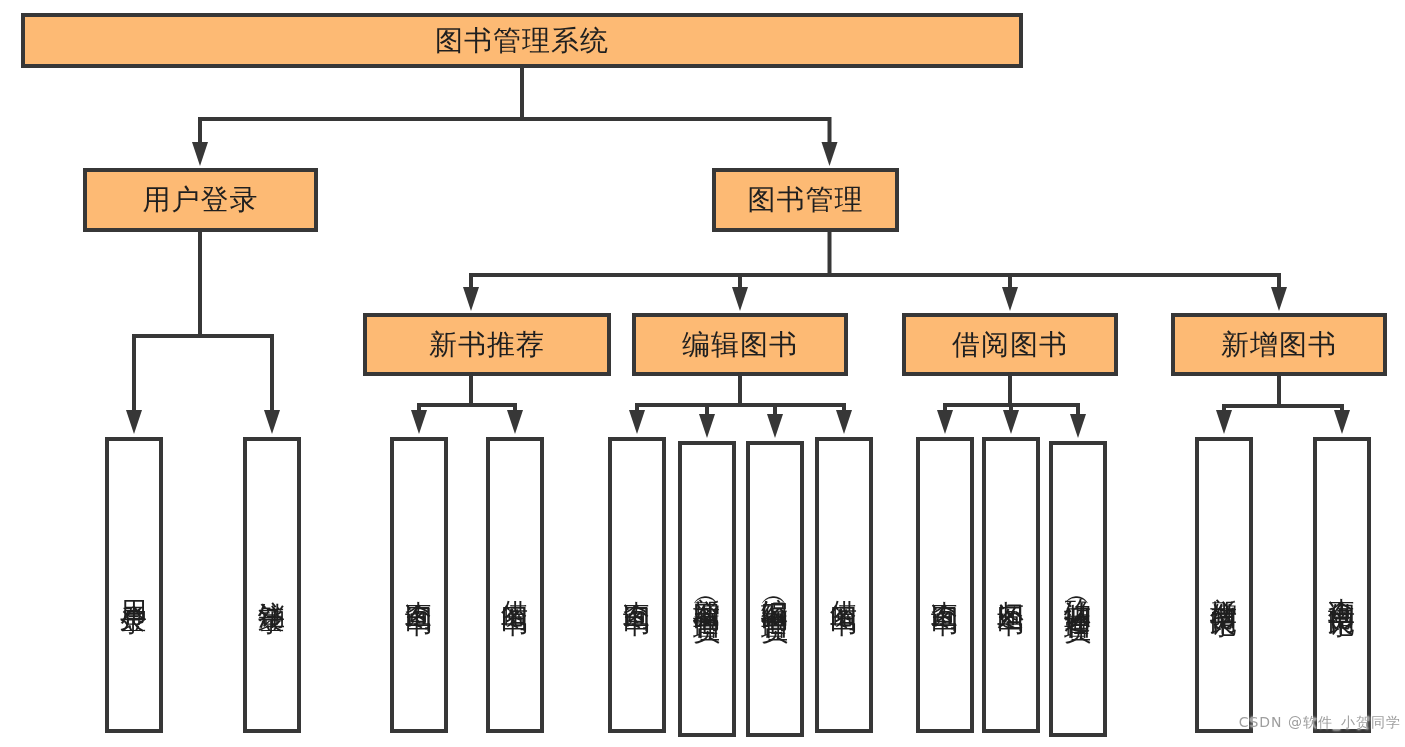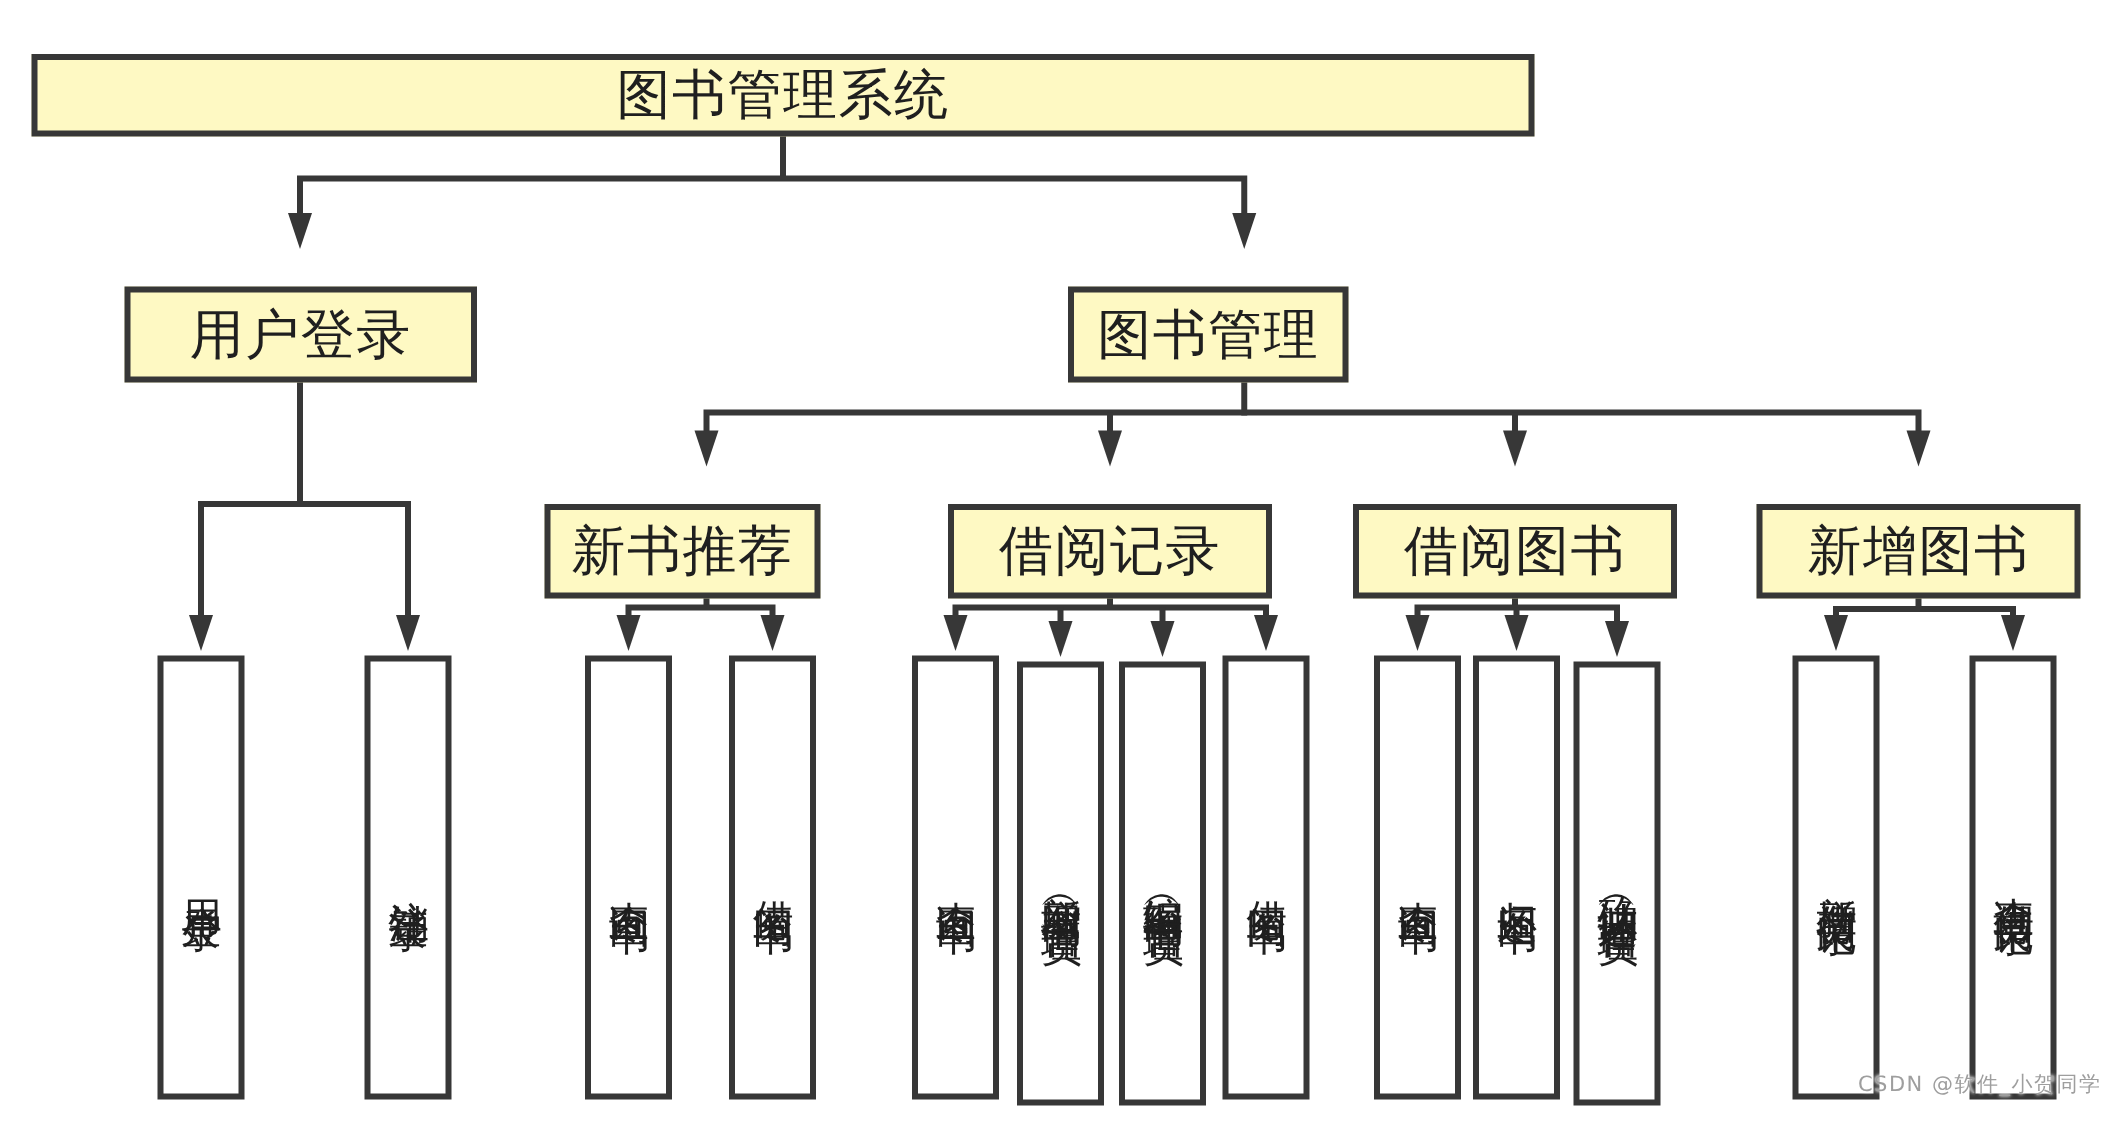--- a/index.html
+++ b/index.html
@@ -10,23 +10,23 @@
     position:relative; width:1405px; height:747px; overflow:hidden;
     background:var(--background);
     font-family:"DejaVu Sans", sans-serif;
     color:var(--text);
   }
   .connectors{position:absolute;left:0;top:0;z-index:1;}
   .connectors path{stroke:var(--line);stroke-width:4;fill:none;}
   .connectors polygon{fill:var(--line);stroke:none;}
   .hbox{
     position:absolute; z-index:2; box-sizing:border-box;
-    border:4px solid var(--line); background:#fef9c3;
+    border:4px solid var(--line); background:#fdba74;
     display:flex; align-items:center; justify-content:center;
-    font-size:36px; letter-spacing:1px; white-space:nowrap;margin-top:23px;
+    font-size:28px; letter-spacing:1px; white-space:nowrap;
   }
   .vbox{
     position:absolute; z-index:2; box-sizing:border-box;
     width:58px; border:4px solid var(--line); background:#fff;
     display:flex; align-items:center; justify-content:center;
     writing-mode:vertical-rl; text-orientation:mixed;
     font-size:27px; letter-spacing:3px; line-height:1;
   }
   .watermark{
     position:absolute; z-index:5; right:4px; top:714px;
@@ -100,22 +100,22 @@
       <polygon points="1224,434 1216,410 1232,410"></polygon>
       <polygon points="1342,434 1334,410 1350,410"></polygon>
     </g>
   </svg>
 
   <div class="hbox" style="left:21px;top:13px;width:1002px;height:55px">图书管理系统</div>
 
   <div class="hbox" style="left:83px;top:168px;width:235px;height:64px">用户登录</div>
   <div class="hbox" style="left:712px;top:168px;width:187px;height:64px">图书管理</div>
 
-  <div class="hbox" style="left:363px;top:313px;width:184px;height:63px">新书推荐</div>
-  <div class="hbox" style="left:632px;top:313px;width:216px;height:63px">借阅记录</div>
+  <div class="hbox" style="left:363px;top:313px;width:248px;height:63px">新书推荐</div>
+  <div class="hbox" style="left:632px;top:313px;width:216px;height:63px">编辑图书</div>
   <div class="hbox" style="left:902px;top:313px;width:216px;height:63px">借阅图书</div>
   <div class="hbox" style="left:1171px;top:313px;width:216px;height:63px">新增图书</div>
 
   <div class="vbox" style="left:105px;top:437px;height:296px">用户登录</div>
   <div class="vbox" style="left:243px;top:437px;height:296px">注销登录</div>
 
   <div class="vbox" style="left:390px;top:437px;height:296px">查询图书</div>
   <div class="vbox" style="left:486px;top:437px;height:296px">借阅图书</div>
 
   <div class="vbox" style="left:608px;top:437px;height:296px">查询图书</div>

